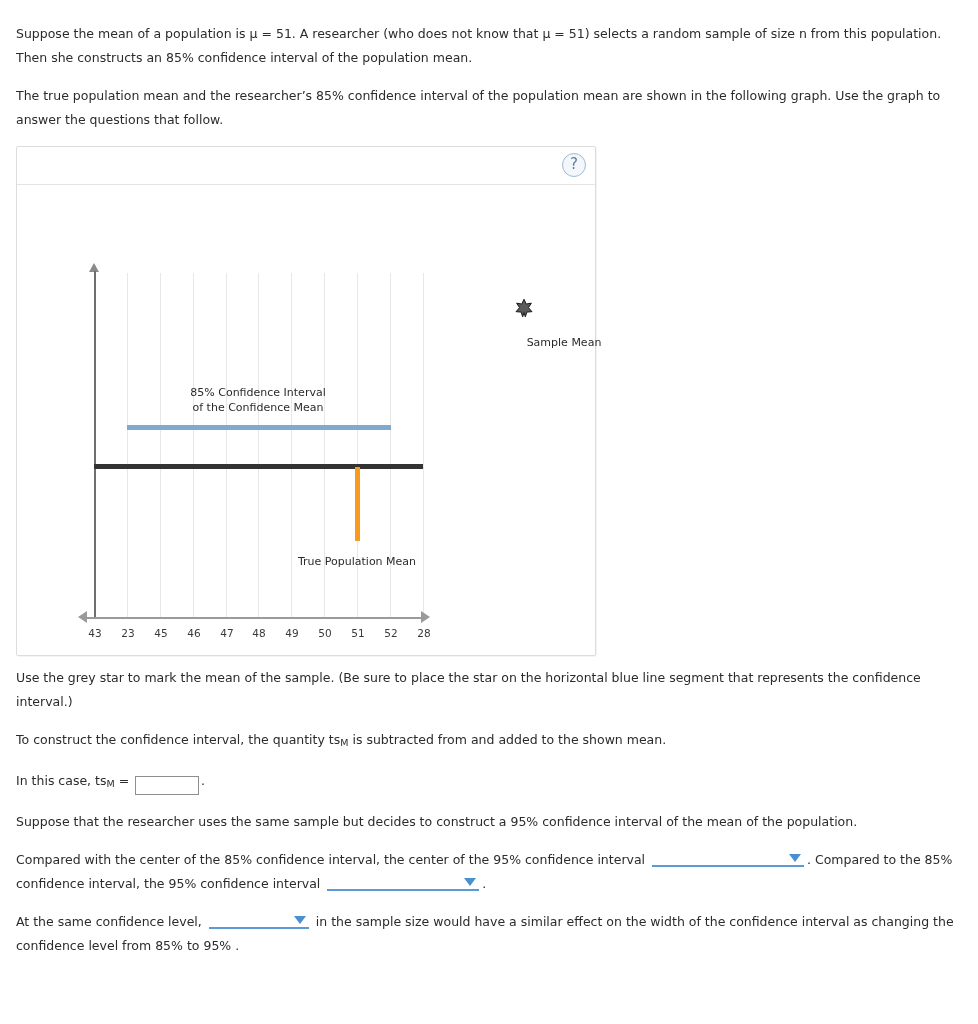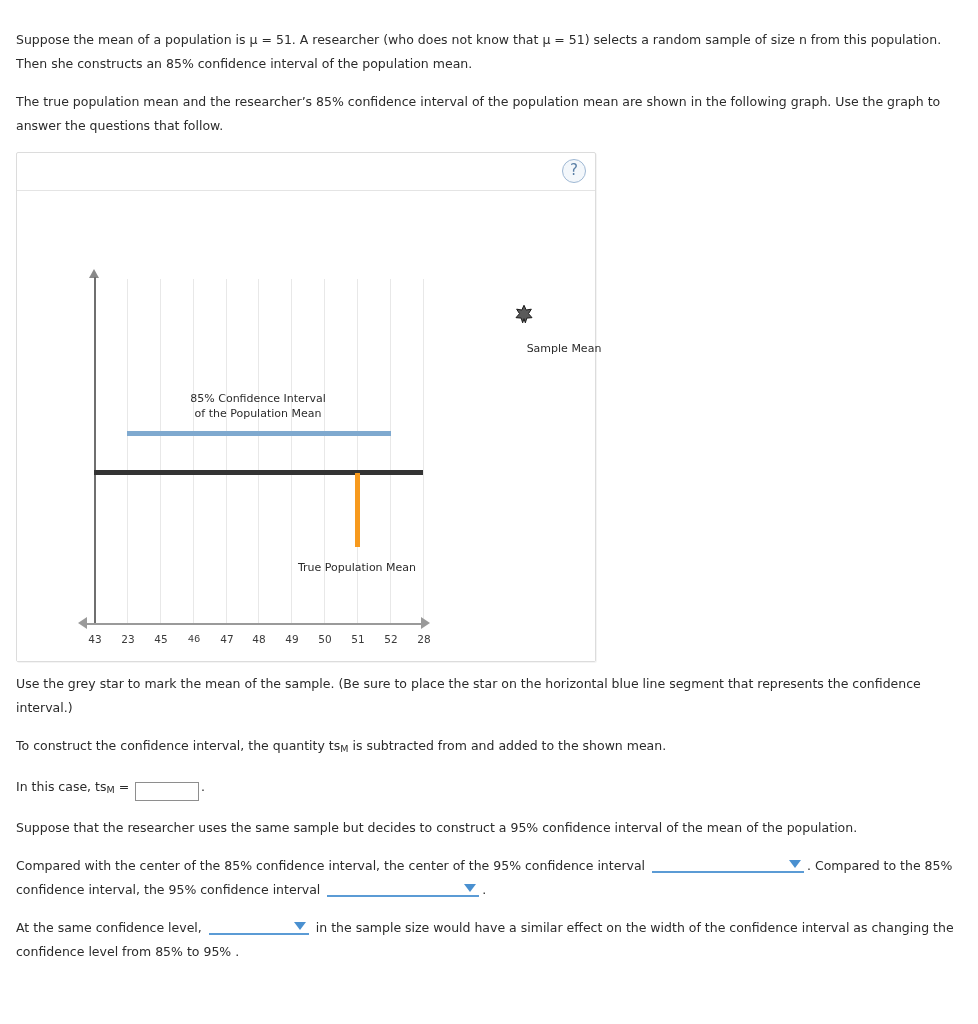--- a/index.html
+++ b/index.html
@@ -12,21 +12,21 @@
     width: 978px;
     height: 1024px;
     font-family: "DejaVu Sans", "Liberation Sans", sans-serif;
     font-size: 12.5px;
     color: #2b2b2b;
     position: relative;
     overflow: hidden;
   }
 
   .page {
-    padding: 28px 16px 0 16px;
+    padding: 22px 16px 0 16px;
     width: 978px;
   }
 
   p.para {
     margin: 0 0 14px 0;
     line-height: 24px;
     font-size: 12.5px;
     color: #2b2b2b;
     max-width: 946px;
   }
@@ -251,40 +251,40 @@
       <div class="y-axis"></div>
 
       <div class="ci-segment" style="left:110px; width:264px;"></div>
 
       <div class="baseline-bar"></div>
 
       <div class="true-mean-tick" style="left:338px;"></div>
 
       <div class="graph-label" id="ci-label">
         <span>85% Confidence Interval</span><br>
-        <span>of the Population Mean</span>
+        <span>of the Confidence Mean</span>
       </div>
 
       <div class="graph-label" id="true-mean-label">True Population Mean</div>
 
       <div class="star-marker">
         <svg width="20" height="20" viewBox="0 0 24 24" aria-hidden="true">
           <path d="M12 1.5 L14.6 7.2 L20.8 6.2 L17.4 11.6 L21.6 16.4 L15.4 16.9 L13.6 22.6 L12 17.6 L10.4 22.6 L8.6 16.9 L2.4 16.4 L6.6 11.6 L3.2 6.2 L9.4 7.2 Z" fill="#5a5a5a" stroke="#1a1a1a" stroke-width="1.2" stroke-linejoin="round"></path>
         </svg>
       </div>
       <div class="graph-label" id="sample-mean-label">Sample Mean</div>
 
       <div class="x-arrow-left"></div>
       <div class="x-axis"></div>
       <div class="x-arrow-right"></div>
 
       <div class="tick-label" style="left:78px;">43</div>
       <div class="tick-label" style="left:111px;">23</div>
       <div class="tick-label" style="left:144px;">45</div>
-      <div class="tick-label" style="left:177px;font-family:Liberation Mono, monospace;">46</div>
+      <div class="tick-label" style="left:177px;">46</div>
       <div class="tick-label" style="left:210px;">47</div>
       <div class="tick-label" style="left:242px;">48</div>
       <div class="tick-label" style="left:275px;">49</div>
       <div class="tick-label" style="left:308px;">50</div>
       <div class="tick-label" style="left:341px;">51</div>
       <div class="tick-label" style="left:374px;">52</div>
       <div class="tick-label" style="left:407px;">28</div>
 
     </div>
   </div>

